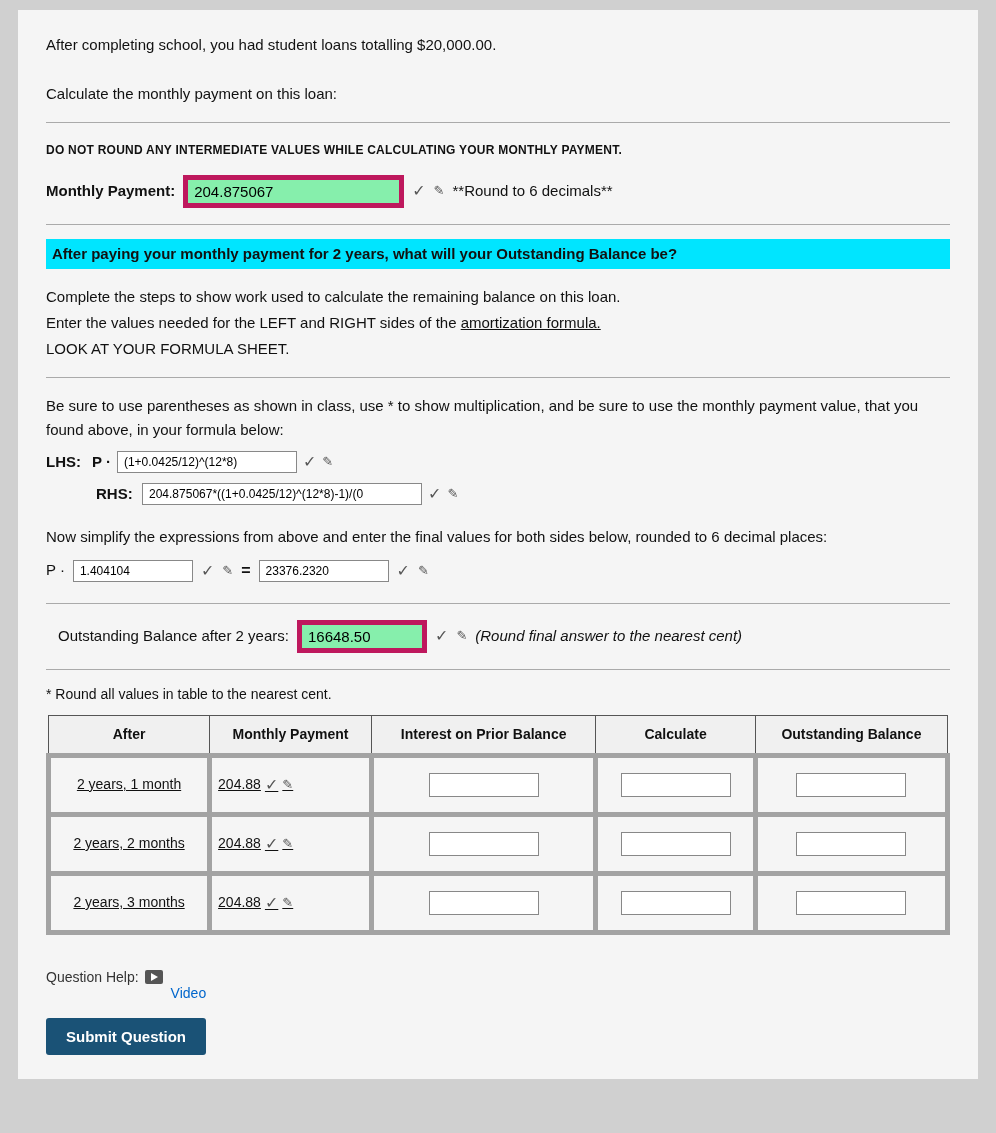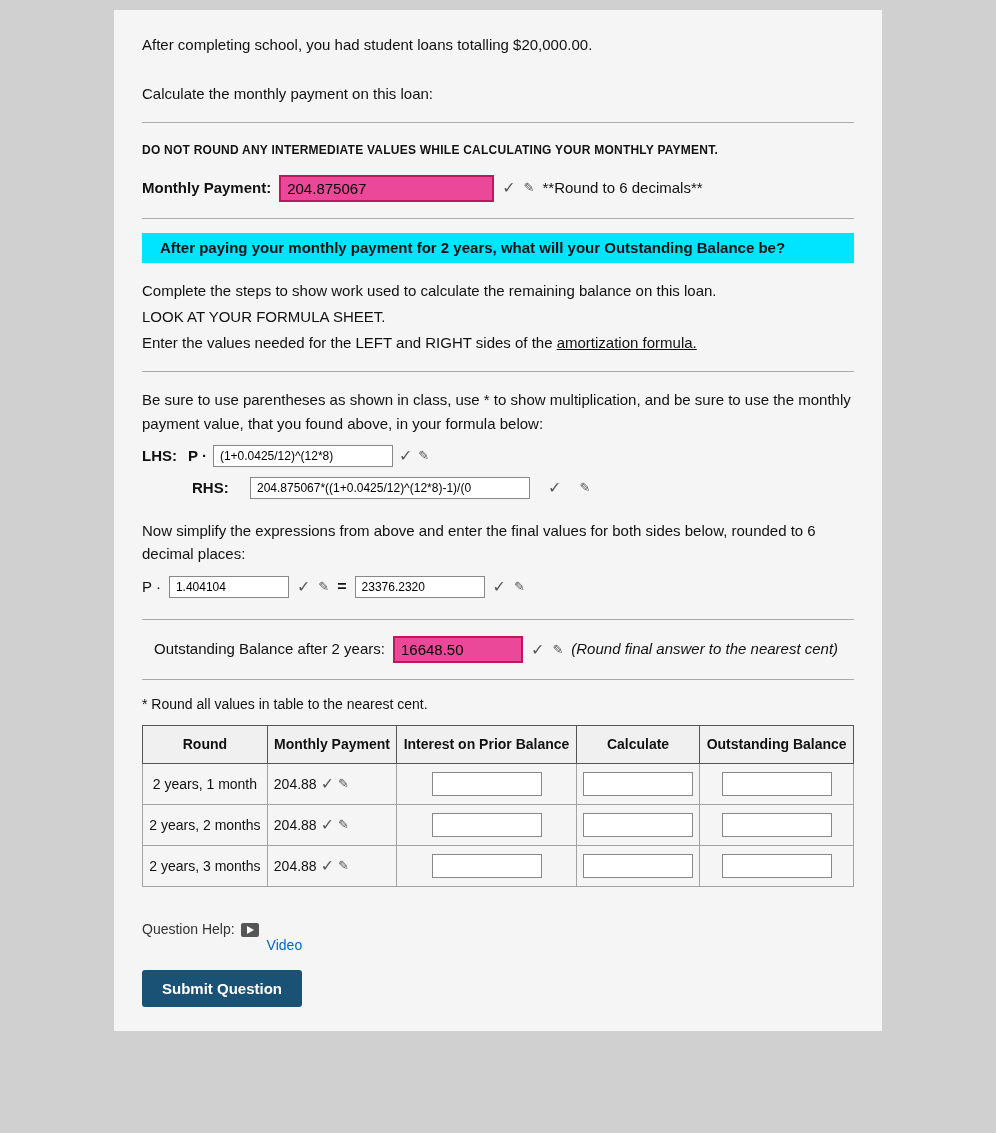--- a/index.html
+++ b/index.html
@@ -5,21 +5,21 @@
     * { box-sizing: border-box; margin: 0; padding: 0; }
     body {
       font-family: Arial, sans-serif;
       background: #d0d0d0;
       display: flex;
       justify-content: center;
       padding: 10px;
     }
     .page {
       background: #f5f5f5;
-      width: 768px;
+      width: 960px;
       padding: 24px 28px;
       font-size: 15px;
       color: #111;
       line-height: 1.5;
     }
     .intro-text {
       margin-bottom: 16px;
     }
     .intro-text p {
       margin-bottom: 4px;
@@ -36,38 +36,38 @@
       display: flex;
       align-items: center;
       gap: 8px;
       margin-bottom: 16px;
     }
     .monthly-payment-row label {
       font-weight: bold;
       white-space: nowrap;
     }
     .input-box {
-      border: 2px solid #be185d;
-      background: #ec4899;
+      border: 5px solid #be185d;
+      background: #86efac;
       padding: 3px 6px;
       font-size: 15px;
       min-width: 120px;
     }
     .check-icon {
       color: #555;
       font-size: 16px;
     }
     .edit-icon {
       color: #555;
       font-size: 13px;
       cursor: pointer;
     }
     .highlight-question {
       background: #00e5ff;
-      padding: 4px 18px;
+      padding: 4px 6px;
       font-weight: bold;
       font-size: 15px;
       margin-bottom: 16px;
       display: inline-block;
       width: 100%;
     }
     .instructions {
       margin-bottom: 16px;
       line-height: 1.6;
     }
@@ -86,21 +86,21 @@
       font-weight: bold;
       min-width: 40px;
     }
     .formula-row .p-label {
       font-weight: bold;
       font-size: 15px;
     }
     .rhs-row {
       display: flex;
       align-items: center;
-      gap: 18px;
+      gap: 6px;
       margin-bottom: 16px;
       padding-left: 50px;
     }
     .formula-input {
       border: 1px solid #888;
       background: white;
       padding: 3px 6px;
       font-size: 12px;
     }
     .formula-input.wide { min-width: 280px; }
@@ -139,24 +139,25 @@
       font-size: 14px;
     }
     .data-table th {
       border: 1px solid #555;
       padding: 8px 6px;
       text-align: center;
       background: #f0f0f0;
       font-weight: bold;
     }
     .data-table td {
-      border: 1px solid #a3a3a3;
-      padding: 8px 6px;
+      border: 5px solid #a3a3a3;
+      padding: 15px 6px;
       text-align: center;
       vertical-align: middle;
+      text-decoration: underline;
     }
     .data-table td.month-cell {
       text-align: center;
       font-size: 14px;
     }
     .td-input {
       border: 1px solid #888;
       background: white;
       padding: 3px 4px;
       font-size: 14px;
@@ -246,24 +247,24 @@
   </div>
 
   <hr class="divider">
 
   
   <div class="highlight-question">After paying your monthly payment for 2 years, what will your Outstanding Balance be?</div>
 
   
   <div class="instructions">
     <p>Complete the steps to show work used to calculate the remaining balance on this loan.</p>
-    <p>LOOK AT YOUR FORMULA SHEET.</p>
     <p>
       <span>Enter the values needed for the LEFT and RIGHT sides of the </span><span class="underline">amortization formula.</span>
     </p>
+    <p>LOOK AT YOUR FORMULA SHEET.</p>
   </div>
 
   <hr class="divider">
 
   
   <div class="bold-instruction">
     <p>Be sure to use parentheses as shown in class, use * to show multiplication, and be sure to use the monthly payment value, that you found above, in your formula below:</p>
   </div>
 
   
@@ -311,21 +312,21 @@
 
   <hr class="divider">
 
   
   <p class="note-text">* Round all values in table to the nearest cent.</p>
 
   
   <table class="data-table">
     <thead>
       <tr>
-        <th>Round</th>
+        <th>After</th>
         <th>Monthly Payment</th>
         <th>Interest on Prior Balance</th>
         <th>Calculate</th>
         <th>Outstanding Balance</th>
       </tr>
     </thead>
     <tbody>
 
       <tr>
         <td class="month-cell">2 years, 1 month</td>

